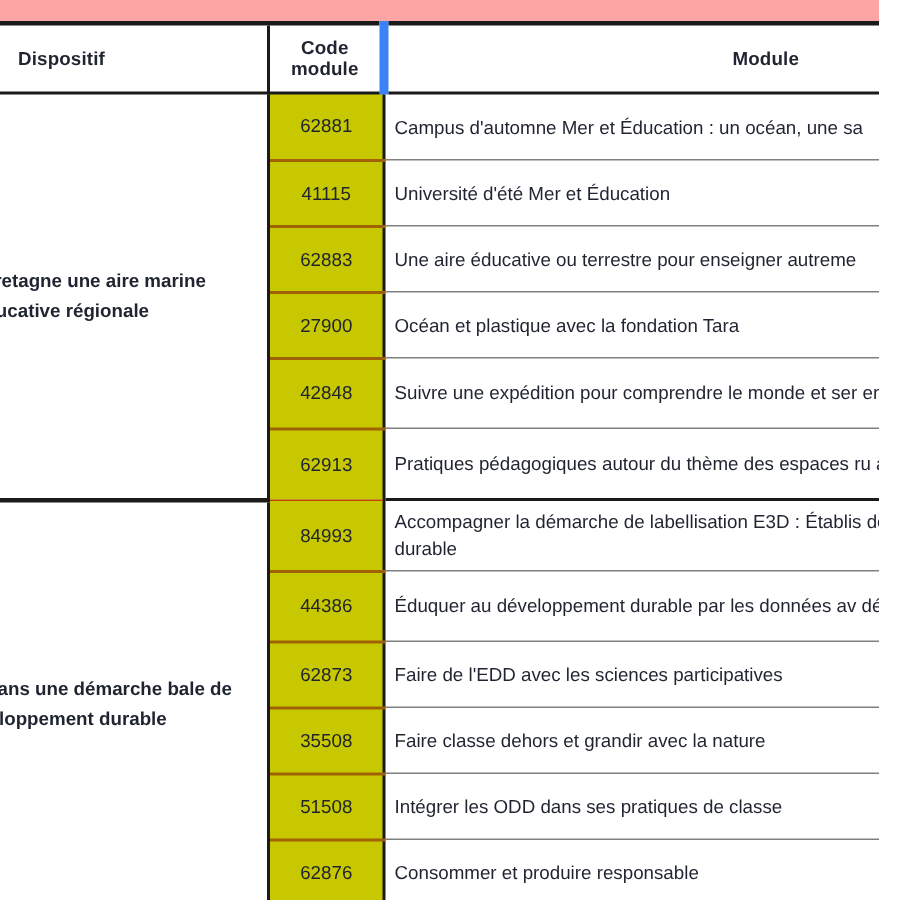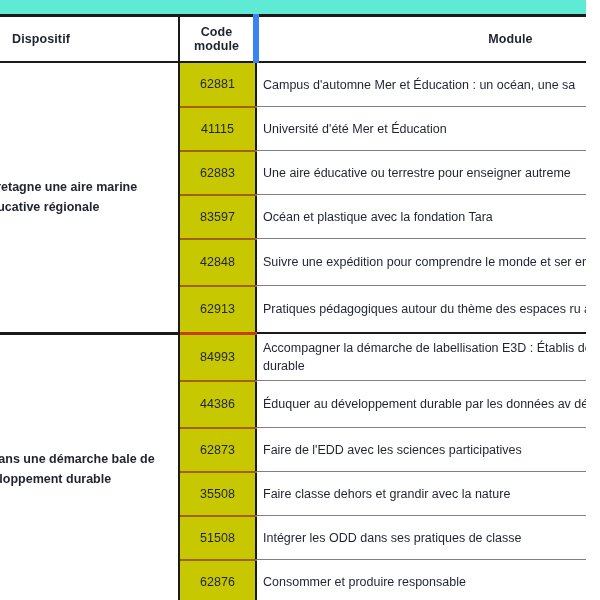--- a/index.html
+++ b/index.html
@@ -13,21 +13,21 @@
     overflow: hidden;
     font-family: "Liberation Sans", sans-serif;
     color: #1a1a1a;
   }
 
   #sheet {
     position: relative;
     width: 586px;
     height: 600px;
     overflow: hidden;
-    background: #5eead4;
+    background: #fca5a5;
   }
 
   
   #table-wrap {
     position: absolute;
     left: -98px;
     top: 14px;
     width: 860px;
   }
 
@@ -81,21 +81,21 @@
 
   td.code {
     background: #c8c800;
     text-align: center;
     font-size: 12.5px;
     color: #1f2430;
     border-right: 2px solid #1a1a1a;
     border-bottom: 2px solid #a16207;
     padding: 2px 0;
   }
-  td.code.grp-end { border-bottom: 3px solid #c2410c; }
+  td.code.grp-end { border-bottom: 1px solid #c2410c; }
 
   td.mod {
     font-size: 12.5px;
     color: #1f2430;
     line-height: 18px;
     padding: 3px 0 3px 6px;
     border-right: 2px solid #1a1a1a;
     border-bottom: 1px solid #808080;
     white-space: normal;
   }
@@ -134,21 +134,21 @@
         </tr>
         <tr class="row-1">
           <td class="code">41115</td>
           <td class="mod">Université d'été Mer et Éducation</td>
         </tr>
         <tr class="row-1">
           <td class="code">62883</td>
           <td class="mod">Une aire éducative ou terrestre pour enseigner  autreme</td>
         </tr>
         <tr class="row-1">
-          <td class="code">83597</td>
+          <td class="code">27900</td>
           <td class="mod">Océan et plastique avec la fondation Tara</td>
         </tr>
         <tr class="row-2">
           <td class="code">42848</td>
           <td class="mod">Suivre une expédition pour comprendre le monde et ser enjeux environnementaux</td>
         </tr>
         <tr class="row-2">
           <td class="code grp-end">62913</td>
           <td class="mod grp-end">Pratiques pédagogiques autour du thème des espaces ru aires terrestres éducatives</td>
         </tr>

